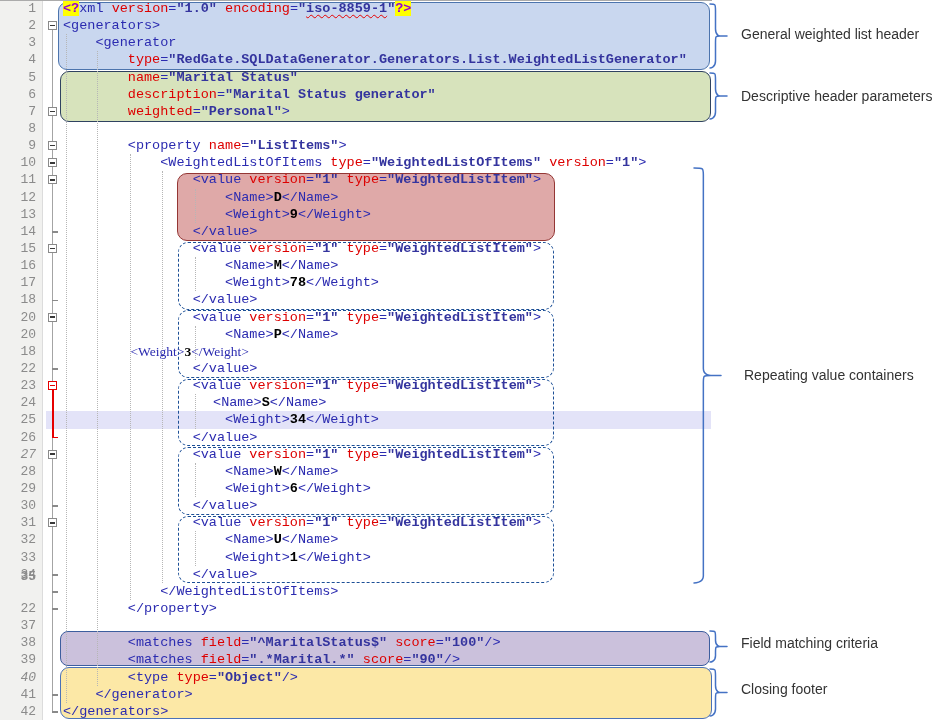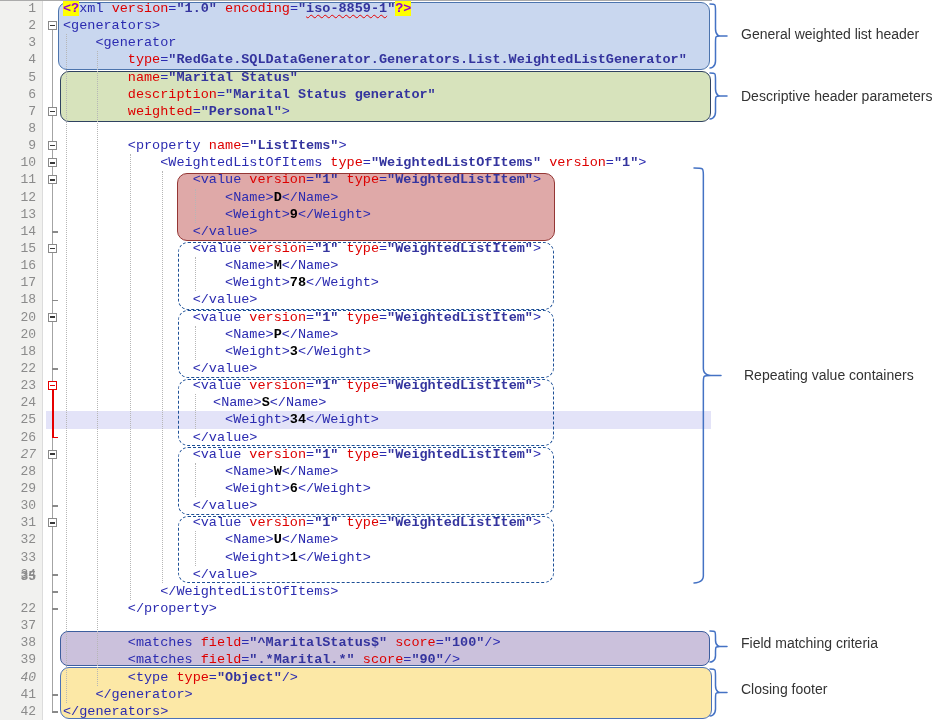--- a/index.html
+++ b/index.html
@@ -57,21 +57,21 @@
       <div class="code-line" style="left: 63px; top: 171.43px; height: 17.14px; line-height: 17.14px; position: absolute;"><span class="tk-s">                </span><span class="tk-t">&lt;value</span><span class="tk-s"> </span><span class="tk-a">version</span><span class="tk-e">=</span><span class="tk-v">"1"</span><span class="tk-s"> </span><span class="tk-a">type</span><span class="tk-e">=</span><span class="tk-v">"WeightedListItem"</span><span class="tk-t">&gt;</span></div>
       <div class="code-line" style="left: 63px; top: 188.57px; height: 17.14px; line-height: 17.14px; position: absolute;"><span class="tk-s">                    </span><span class="tk-t">&lt;Name&gt;</span><span class="tk-x">D</span><span class="tk-t">&lt;/Name&gt;</span></div>
       <div class="code-line" style="left: 63px; top: 205.71px; height: 17.14px; line-height: 17.14px; position: absolute;"><span class="tk-s">                    </span><span class="tk-t">&lt;Weight&gt;</span><span class="tk-x">9</span><span class="tk-t">&lt;/Weight&gt;</span></div>
       <div class="code-line" style="left: 63px; top: 222.86px; height: 17.14px; line-height: 17.14px; position: absolute;"><span class="tk-s">                </span><span class="tk-t">&lt;/value&gt;</span></div>
       <div class="code-line" style="left: 63px; top: 240px; height: 17.14px; line-height: 17.14px; position: absolute;"><span class="tk-s">                </span><span class="tk-t">&lt;value</span><span class="tk-s"> </span><span class="tk-a">version</span><span class="tk-e">=</span><span class="tk-v">"1"</span><span class="tk-s"> </span><span class="tk-a">type</span><span class="tk-e">=</span><span class="tk-v">"WeightedListItem"</span><span class="tk-t">&gt;</span></div>
       <div class="code-line" style="left: 63px; top: 257.14px; height: 17.14px; line-height: 17.14px; position: absolute;"><span class="tk-s">                    </span><span class="tk-t">&lt;Name&gt;</span><span class="tk-x">M</span><span class="tk-t">&lt;/Name&gt;</span></div>
       <div class="code-line" style="left: 63px; top: 274.29px; height: 17.14px; line-height: 17.14px; position: absolute;"><span class="tk-s">                    </span><span class="tk-t">&lt;Weight&gt;</span><span class="tk-x">78</span><span class="tk-t">&lt;/Weight&gt;</span></div>
       <div class="code-line" style="left: 63px; top: 291.43px; height: 17.14px; line-height: 17.14px; position: absolute;"><span class="tk-s">                </span><span class="tk-t">&lt;/value&gt;</span></div>
       <div class="code-line" style="left: 63px; top: 308.57px; height: 17.14px; line-height: 17.14px; position: absolute;"><span class="tk-s">                </span><span class="tk-t">&lt;value</span><span class="tk-s"> </span><span class="tk-a">version</span><span class="tk-e">=</span><span class="tk-v">"1"</span><span class="tk-s"> </span><span class="tk-a">type</span><span class="tk-e">=</span><span class="tk-v">"WeightedListItem"</span><span class="tk-t">&gt;</span></div>
       <div class="code-line" style="left: 63px; top: 325.71px; height: 17.14px; line-height: 17.14px; position: absolute;"><span class="tk-s">                    </span><span class="tk-t">&lt;Name&gt;</span><span class="tk-x">P</span><span class="tk-t">&lt;/Name&gt;</span></div>
-      <div class="code-line" style="left: 63px; top: 342.86px; height: 17.14px; line-height: 17.14px; position: absolute;"><span class="tk-s">                    </span><span class="tk-t">&lt;Weight&gt;</span><span class="tk-x">3</span><span class="tk-t">&lt;/Weight&gt;</span></div>
+      <div class="code-line" style="left: 63px; top: 342.86px; height: 17.14px; line-height: 17.14px; position: absolute; font-family: Liberation Serif, serif;"><span class="tk-s">                    </span><span class="tk-t">&lt;Weight&gt;</span><span class="tk-x">3</span><span class="tk-t">&lt;/Weight&gt;</span></div>
       <div class="code-line" style="left: 63px; top: 360px; height: 17.14px; line-height: 17.14px; position: absolute;"><span class="tk-s">                </span><span class="tk-t">&lt;/value&gt;</span></div>
       <div class="code-line" style="left: 63px; top: 377.14px; height: 17.14px; line-height: 17.14px; position: absolute;"><span class="tk-s">                </span><span class="tk-t">&lt;value</span><span class="tk-s"> </span><span class="tk-a">version</span><span class="tk-e">=</span><span class="tk-v">"1"</span><span class="tk-s"> </span><span class="tk-a">type</span><span class="tk-e">=</span><span class="tk-v">"WeightedListItem"</span><span class="tk-t">&gt;</span></div>
       <div class="code-line" style="left: 51px; top: 394.29px; height: 17.14px; line-height: 17.14px; position: absolute;"><span class="tk-s">                    </span><span class="tk-t">&lt;Name&gt;</span><span class="tk-x">S</span><span class="tk-t">&lt;/Name&gt;</span></div>
       <div class="code-line" style="left: 63px; top: 411.43px; height: 17.14px; line-height: 17.14px; position: absolute;"><span class="tk-s">                    </span><span class="tk-t">&lt;Weight&gt;</span><span class="tk-x">34</span><span class="tk-t">&lt;/Weight&gt;</span></div>
       <div class="code-line" style="left: 63px; top: 428.57px; height: 17.14px; line-height: 17.14px; position: absolute;"><span class="tk-s">                </span><span class="tk-t">&lt;/value&gt;</span></div>
       <div class="code-line" style="left: 63px; top: 445.71px; height: 17.14px; line-height: 17.14px; position: absolute;"><span class="tk-s">                </span><span class="tk-t">&lt;value</span><span class="tk-s"> </span><span class="tk-a">version</span><span class="tk-e">=</span><span class="tk-v">"1"</span><span class="tk-s"> </span><span class="tk-a">type</span><span class="tk-e">=</span><span class="tk-v">"WeightedListItem"</span><span class="tk-t">&gt;</span></div>
       <div class="code-line" style="left: 63px; top: 462.86px; height: 17.14px; line-height: 17.14px; position: absolute;"><span class="tk-s">                    </span><span class="tk-t">&lt;Name&gt;</span><span class="tk-x">W</span><span class="tk-t">&lt;/Name&gt;</span></div>
       <div class="code-line" style="left: 63px; top: 480px; height: 17.14px; line-height: 17.14px; position: absolute;"><span class="tk-s">                    </span><span class="tk-t">&lt;Weight&gt;</span><span class="tk-x">6</span><span class="tk-t">&lt;/Weight&gt;</span></div>
       <div class="code-line" style="left: 63px; top: 497.14px; height: 17.14px; line-height: 17.14px; position: absolute;"><span class="tk-s">                </span><span class="tk-t">&lt;/value&gt;</span></div>
       <div class="code-line" style="left: 63px; top: 514.29px; height: 17.14px; line-height: 17.14px; position: absolute;"><span class="tk-s">                </span><span class="tk-t">&lt;value</span><span class="tk-s"> </span><span class="tk-a">version</span><span class="tk-e">=</span><span class="tk-v">"1"</span><span class="tk-s"> </span><span class="tk-a">type</span><span class="tk-e">=</span><span class="tk-v">"WeightedListItem"</span><span class="tk-t">&gt;</span></div>

